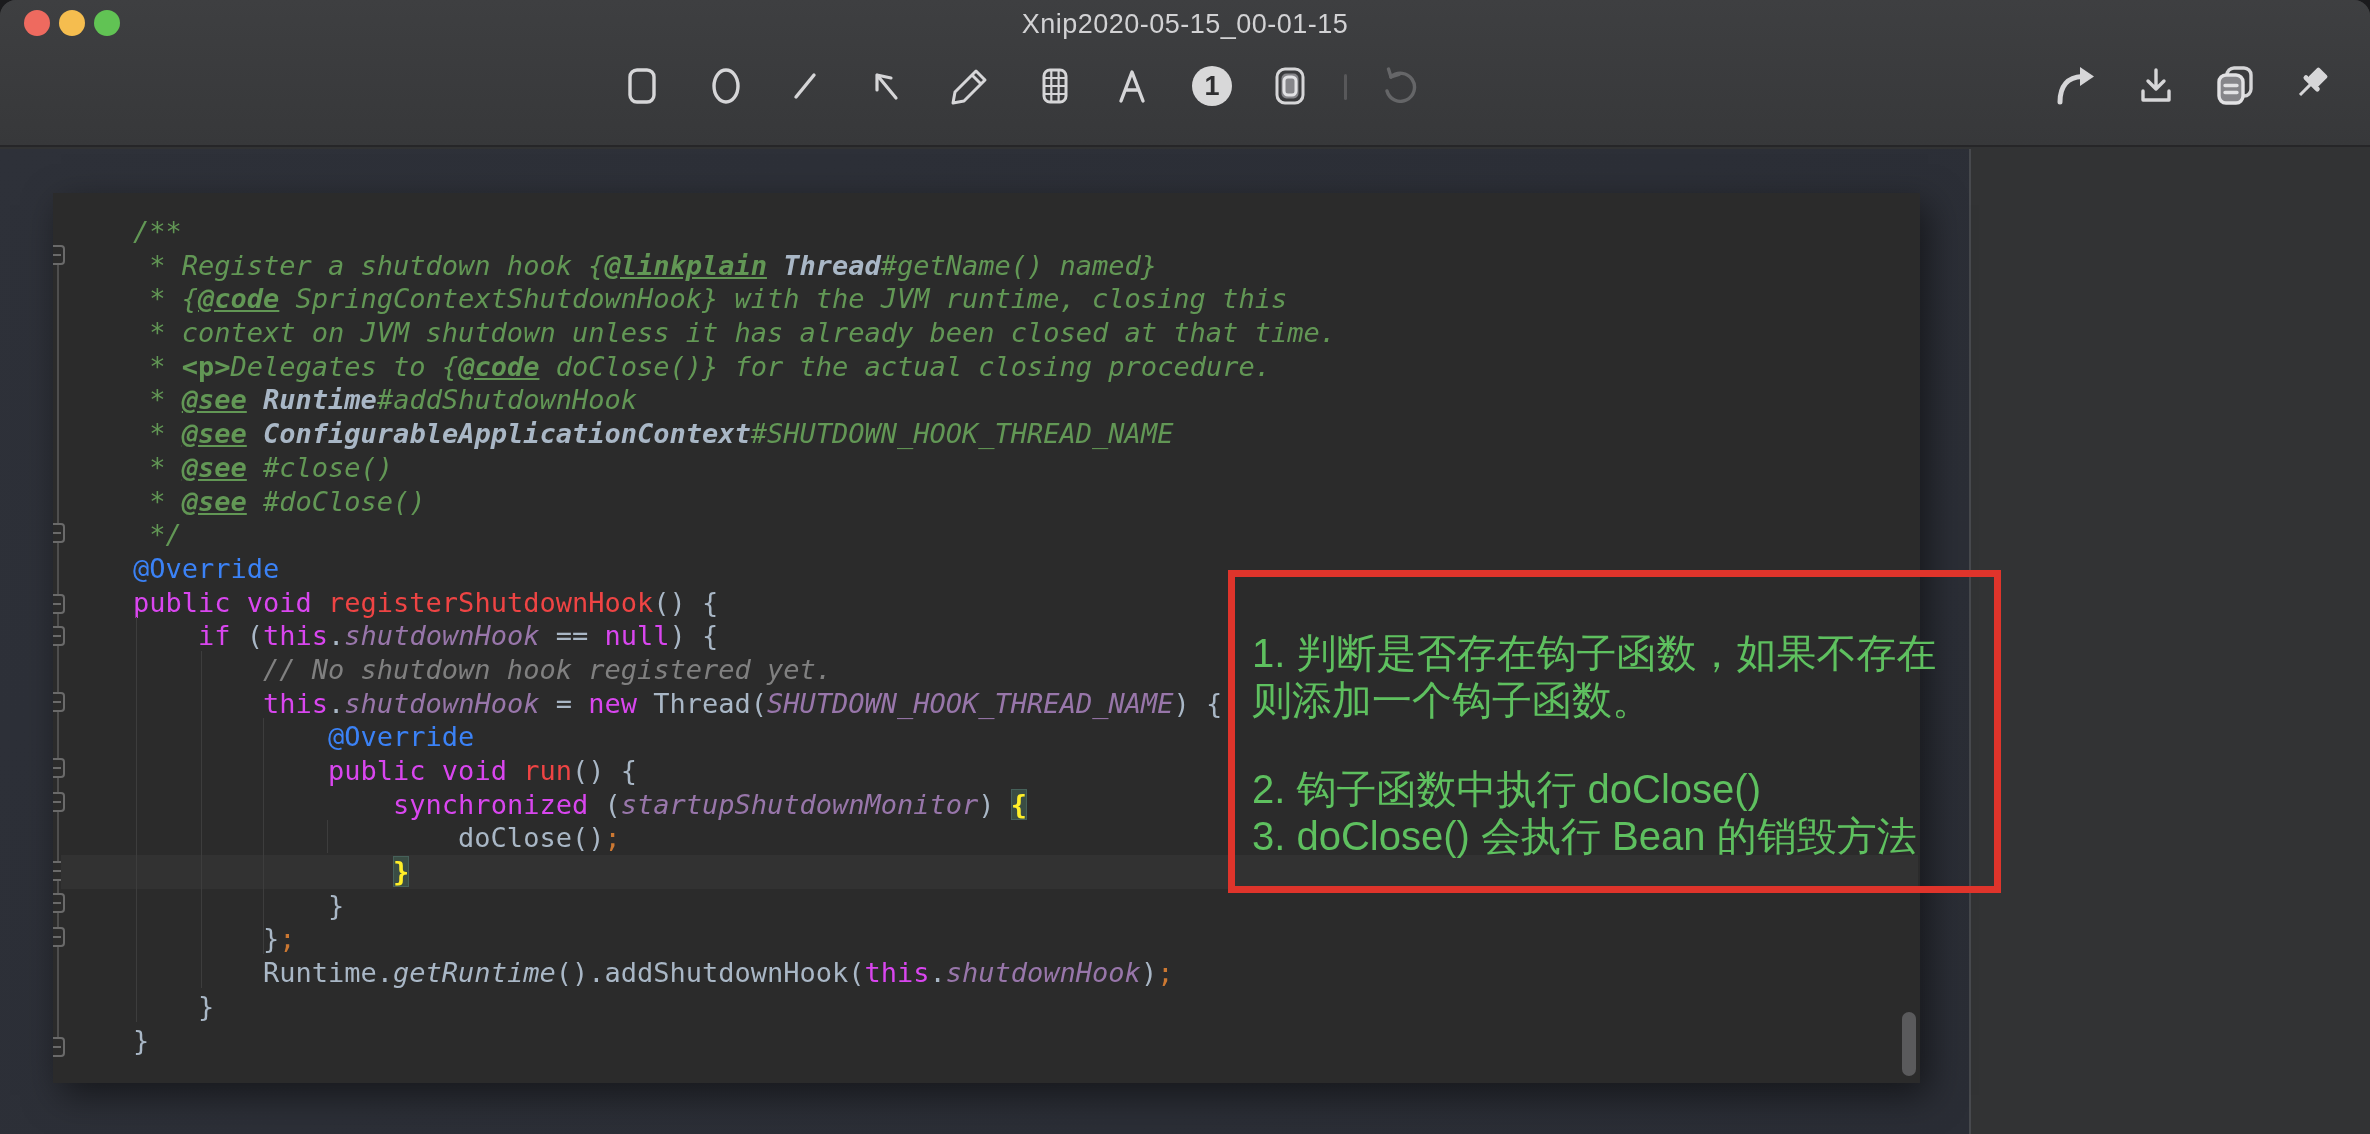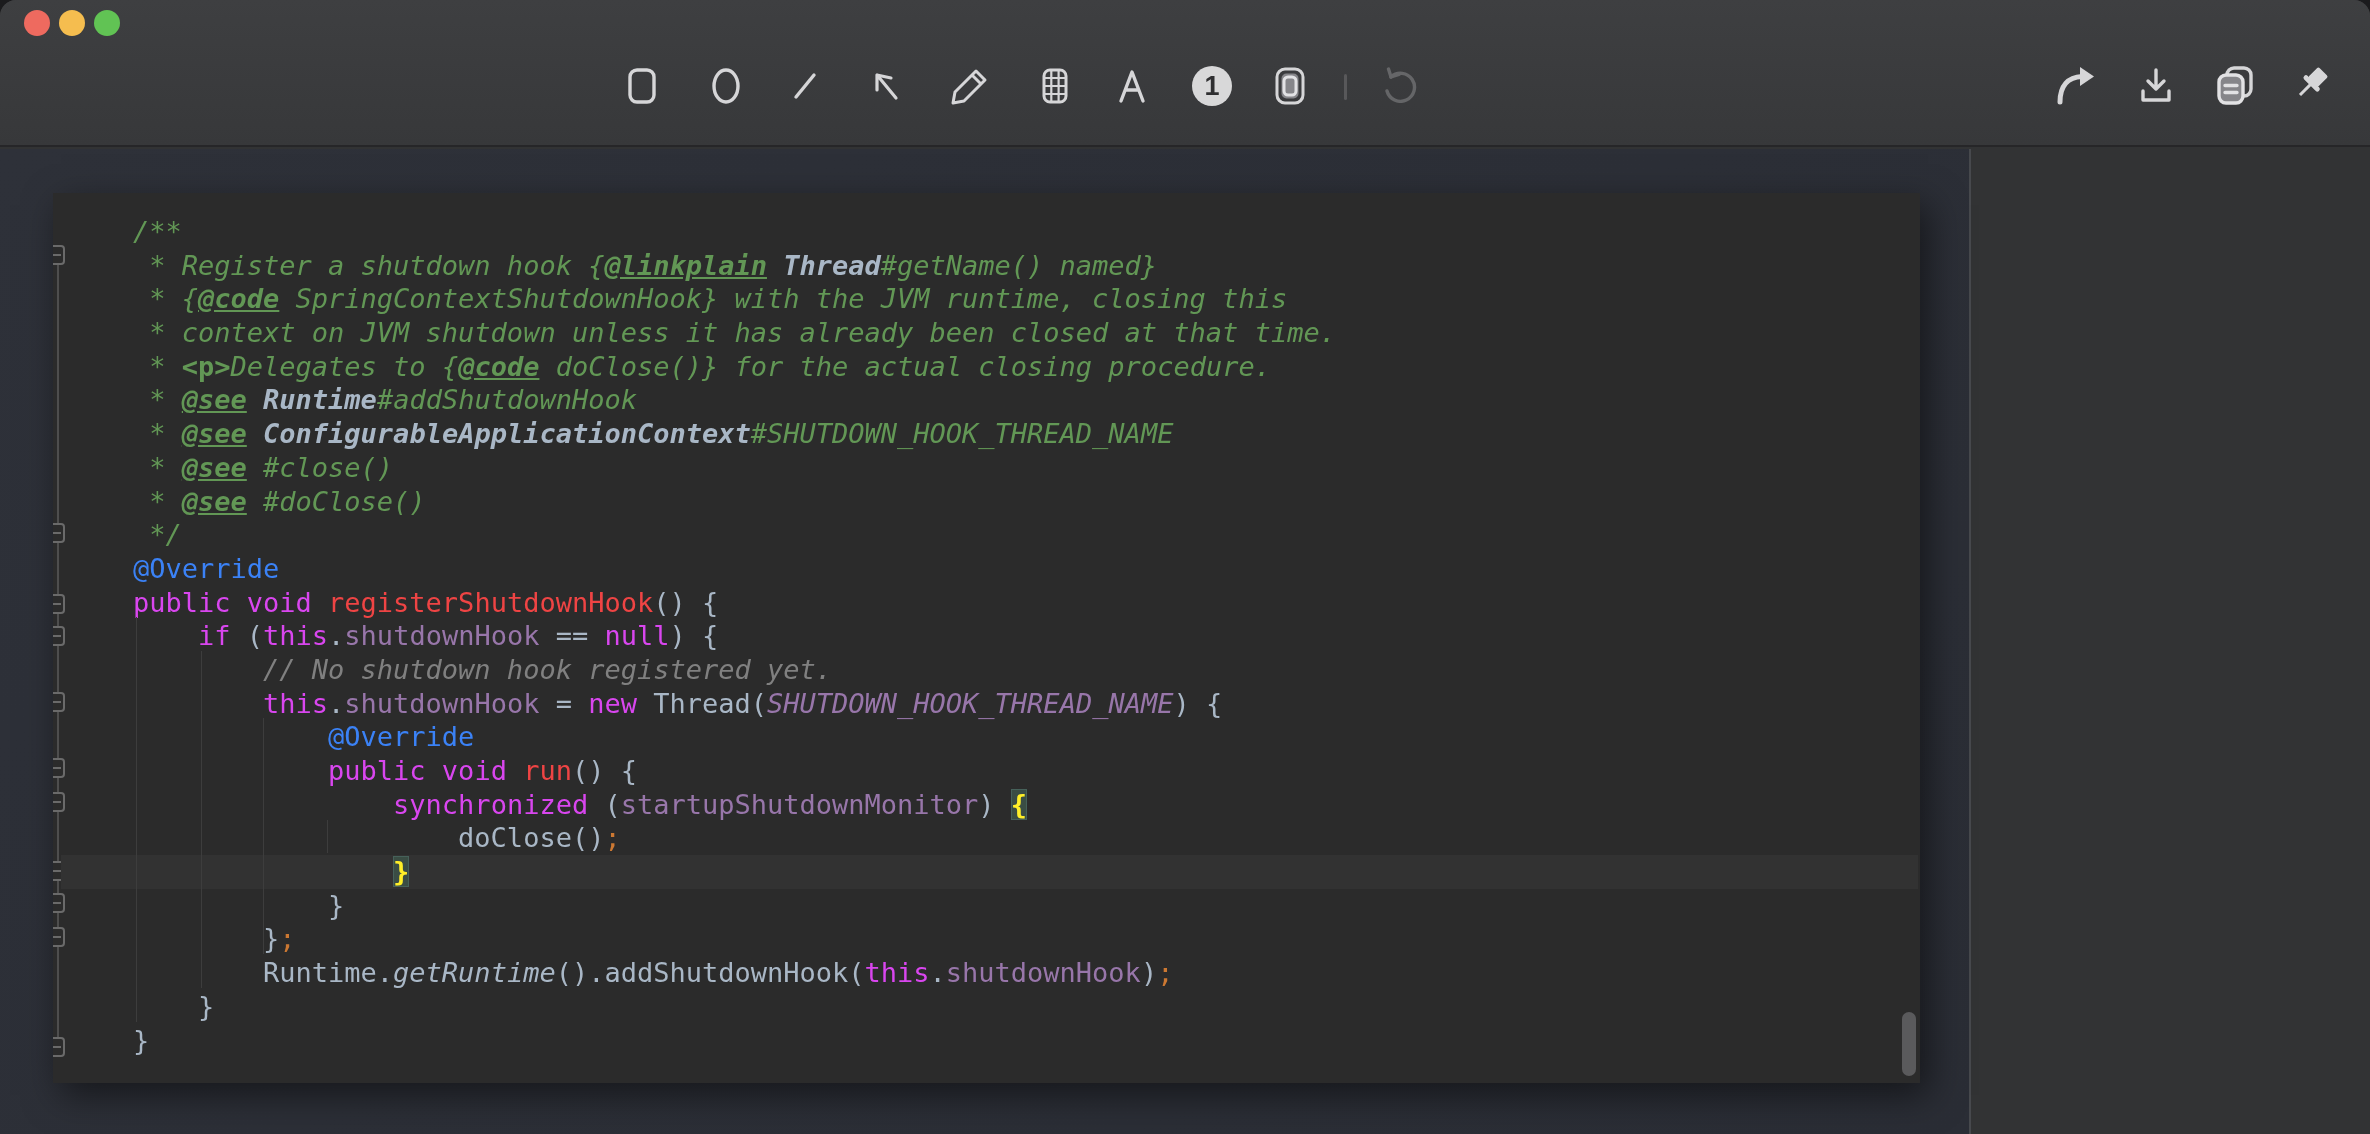--- a/index.html
+++ b/index.html
@@ -40,21 +40,21 @@
   .cl{height:33.7px;padding-left:72px;}
   .cl.caret{background:#323232;}
   .s-cm{color:#629755;font-style:italic;}
   .s-tag{color:#629755;font-style:italic;font-weight:bold;text-decoration:underline;}
   .s-ptag{color:#629755;font-weight:bold;}
   .s-ref{color:#a9b7c6;font-style:italic;font-weight:bold;margin-top:35px;}
   .s-ann{color:#3b82f6;}
   .s-kw{color:#d946ef;}
   .s-mth{color:#ef4444;}
   .s-pln{color:#a9b7c6;}
-  .s-fld{color:#9876aa;}
+  .s-fld{color:#9876aa;font-style:italic;}
   .s-cnst{color:#9876aa;font-style:italic;}
   .s-lc{color:#808080;font-style:italic;}
   .s-semi{color:#cc7832;}
   .s-hl{color:#ffef28;font-weight:bold;background:#3a4d44;box-shadow:0 0 0 1px #46615a inset;}
   .s-its{color:#a9b7c6;font-style:italic;margin-top:31px;}
   #code-scrollbar{position:absolute;left:1849px;top:819px;width:14px;height:64px;
           background:#5a5a5c;border-radius:7px;}
   
   #annotation-title{position:absolute;left:590px;top:515px;color:#ffffff;
           font-size:37px;letter-spacing:.5px;}
@@ -66,20 +66,21 @@
 </style>
 </head>
 <body>
 
 <div id="app">
 
   <div id="header">
     <span class="tlight" style="left:24px;background:#ee6a5f;"></span>
     <span class="tlight" style="left:59px;background:#f5bd4f;"></span>
     <span class="tlight" style="left:94px;background:#61c354;"></span>
+    <div id="titlebar-title">Xnip2020-05-15_00-01-15</div>
 
     <div class="tool" style="left:618px;">
       <span>
         <svg width="44" height="44" viewBox="0 0 44 44" fill="none" stroke="#d6d6d8" stroke-width="3.4">
           <rect x="10" y="6" width="24" height="32" rx="7"></rect>
           </svg>
         </span>
     </div>
     <div class="tool" style="left:702px;">
       <span>
@@ -203,14 +204,22 @@
         <div class="fold-mark" style="top: 854px;"></div>
       </div>
     <div id="code-lines"><div class="cl"><span class="s-cm">/**</span></div><div class="cl"><span class="s-cm"> * Register a shutdown hook {</span><span class="s-tag">@linkplain</span><span class="s-cm"> </span><span class="s-ref">Thread</span><span class="s-cm">#getName() named}</span></div><div class="cl"><span class="s-cm"> * {</span><span class="s-tag">@code</span><span class="s-cm"> SpringContextShutdownHook} with the JVM runtime, closing this</span></div><div class="cl"><span class="s-cm"> * context on JVM shutdown unless it has already been closed at that time.</span></div><div class="cl"><span class="s-cm"> * </span><span class="s-ptag">&lt;p&gt;</span><span class="s-cm">Delegates to {</span><span class="s-tag">@code</span><span class="s-cm"> doClose()} for the actual closing procedure.</span></div><div class="cl"><span class="s-cm"> * </span><span class="s-tag">@see</span><span class="s-cm"> </span><span class="s-ref">Runtime</span><span class="s-cm">#addShutdownHook</span></div><div class="cl"><span class="s-cm"> * </span><span class="s-tag">@see</span><span class="s-cm"> </span><span class="s-ref">ConfigurableApplicationContext</span><span class="s-cm">#SHUTDOWN_HOOK_THREAD_NAME</span></div><div class="cl"><span class="s-cm"> * </span><span class="s-tag">@see</span><span class="s-cm"> #close()</span></div><div class="cl"><span class="s-cm"> * </span><span class="s-tag">@see</span><span class="s-cm"> #doClose()</span></div><div class="cl"><span class="s-cm"> */</span></div><div class="cl"><span class="s-ann">@Override</span></div><div class="cl"><span class="s-kw">public void </span><span class="s-mth">registerShutdownHook</span><span class="s-pln">() {</span></div><div class="cl"><span class="s-pln">    </span><span class="s-kw">if</span><span class="s-pln"> (</span><span class="s-kw">this</span><span class="s-pln">.</span><span class="s-fld">shutdownHook</span><span class="s-pln"> == </span><span class="s-kw">null</span><span class="s-pln">) {</span></div><div class="cl"><span class="s-lc">        // No shutdown hook registered yet.</span></div><div class="cl"><span class="s-pln">        </span><span class="s-kw">this</span><span class="s-pln">.</span><span class="s-fld">shutdownHook</span><span class="s-pln"> = </span><span class="s-kw">new</span><span class="s-pln"> Thread(</span><span class="s-cnst">SHUTDOWN_HOOK_THREAD_NAME</span><span class="s-pln">) {</span></div><div class="cl"><span class="s-pln">            </span><span class="s-ann">@Override</span></div><div class="cl"><span class="s-pln">            </span><span class="s-kw">public void </span><span class="s-mth">run</span><span class="s-pln">() {</span></div><div class="cl"><span class="s-pln">                </span><span class="s-kw">synchronized</span><span class="s-pln"> (</span><span class="s-fld">startupShutdownMonitor</span><span class="s-pln">) </span><span class="s-hl">{</span></div><div class="cl"><span class="s-pln">                    doClose()</span><span class="s-semi">;</span></div><div class="cl caret"><span class="s-pln">                </span><span class="s-hl">}</span></div><div class="cl"><span class="s-pln">            }</span></div><div class="cl"><span class="s-pln">        }</span><span class="s-semi">;</span></div><div class="cl"><span class="s-pln">        Runtime.</span><span class="s-its">getRuntime</span><span class="s-pln">().addShutdownHook(</span><span class="s-kw">this</span><span class="s-pln">.</span><span class="s-fld">shutdownHook</span><span class="s-pln">)</span><span class="s-semi">;</span></div><div class="cl"><span class="s-pln">    }</span></div><div class="cl"><span class="s-pln">}</span></div></div>
     <div id="code-scrollbar"></div>
   <div class="iguide" style="left: 83px; top: 424px; height: 405px;"></div>
       <div class="iguide" style="left: 148px; top: 458px; height: 337px;"></div>
       <div class="iguide" style="left: 210px; top: 525px; height: 236px;"></div>
       <div class="iguide" style="left: 274px; top: 627px; height: 33px;"></div>
     </div>
 
+  <div id="annotation-box" style="border-color: rgb(223, 52, 43);">
+    <div id="annotation-note" style="color: rgb(94, 192, 95);">
+      <p>1. 判断是否存在钩子函数，如果不存在
+则添加一个钩子函数。</p>
+      <p>2. 钩子函数中执行 doClose()
+3. doClose() 会执行 Bean 的销毁方法</p>
+    </div>
+  </div>
 
 </div>
 
 </body></html>

